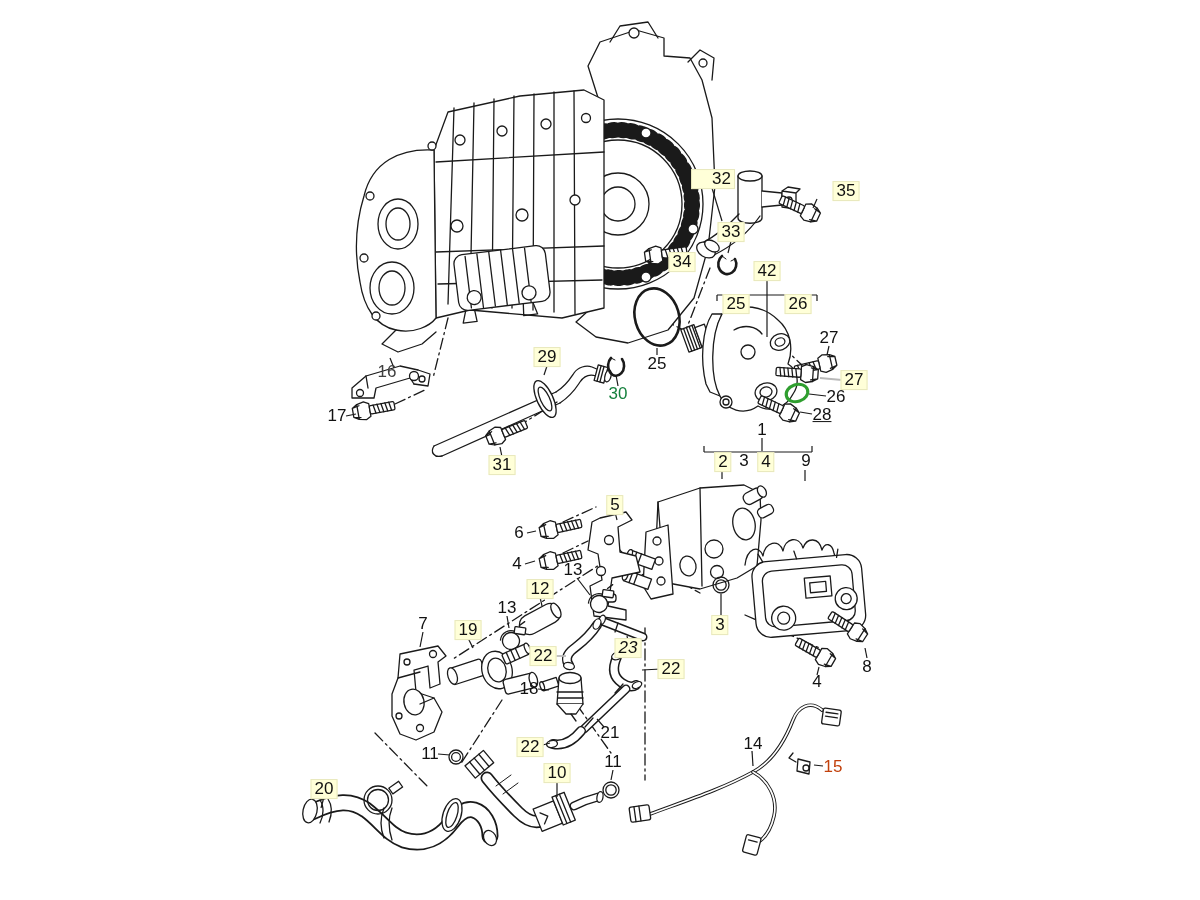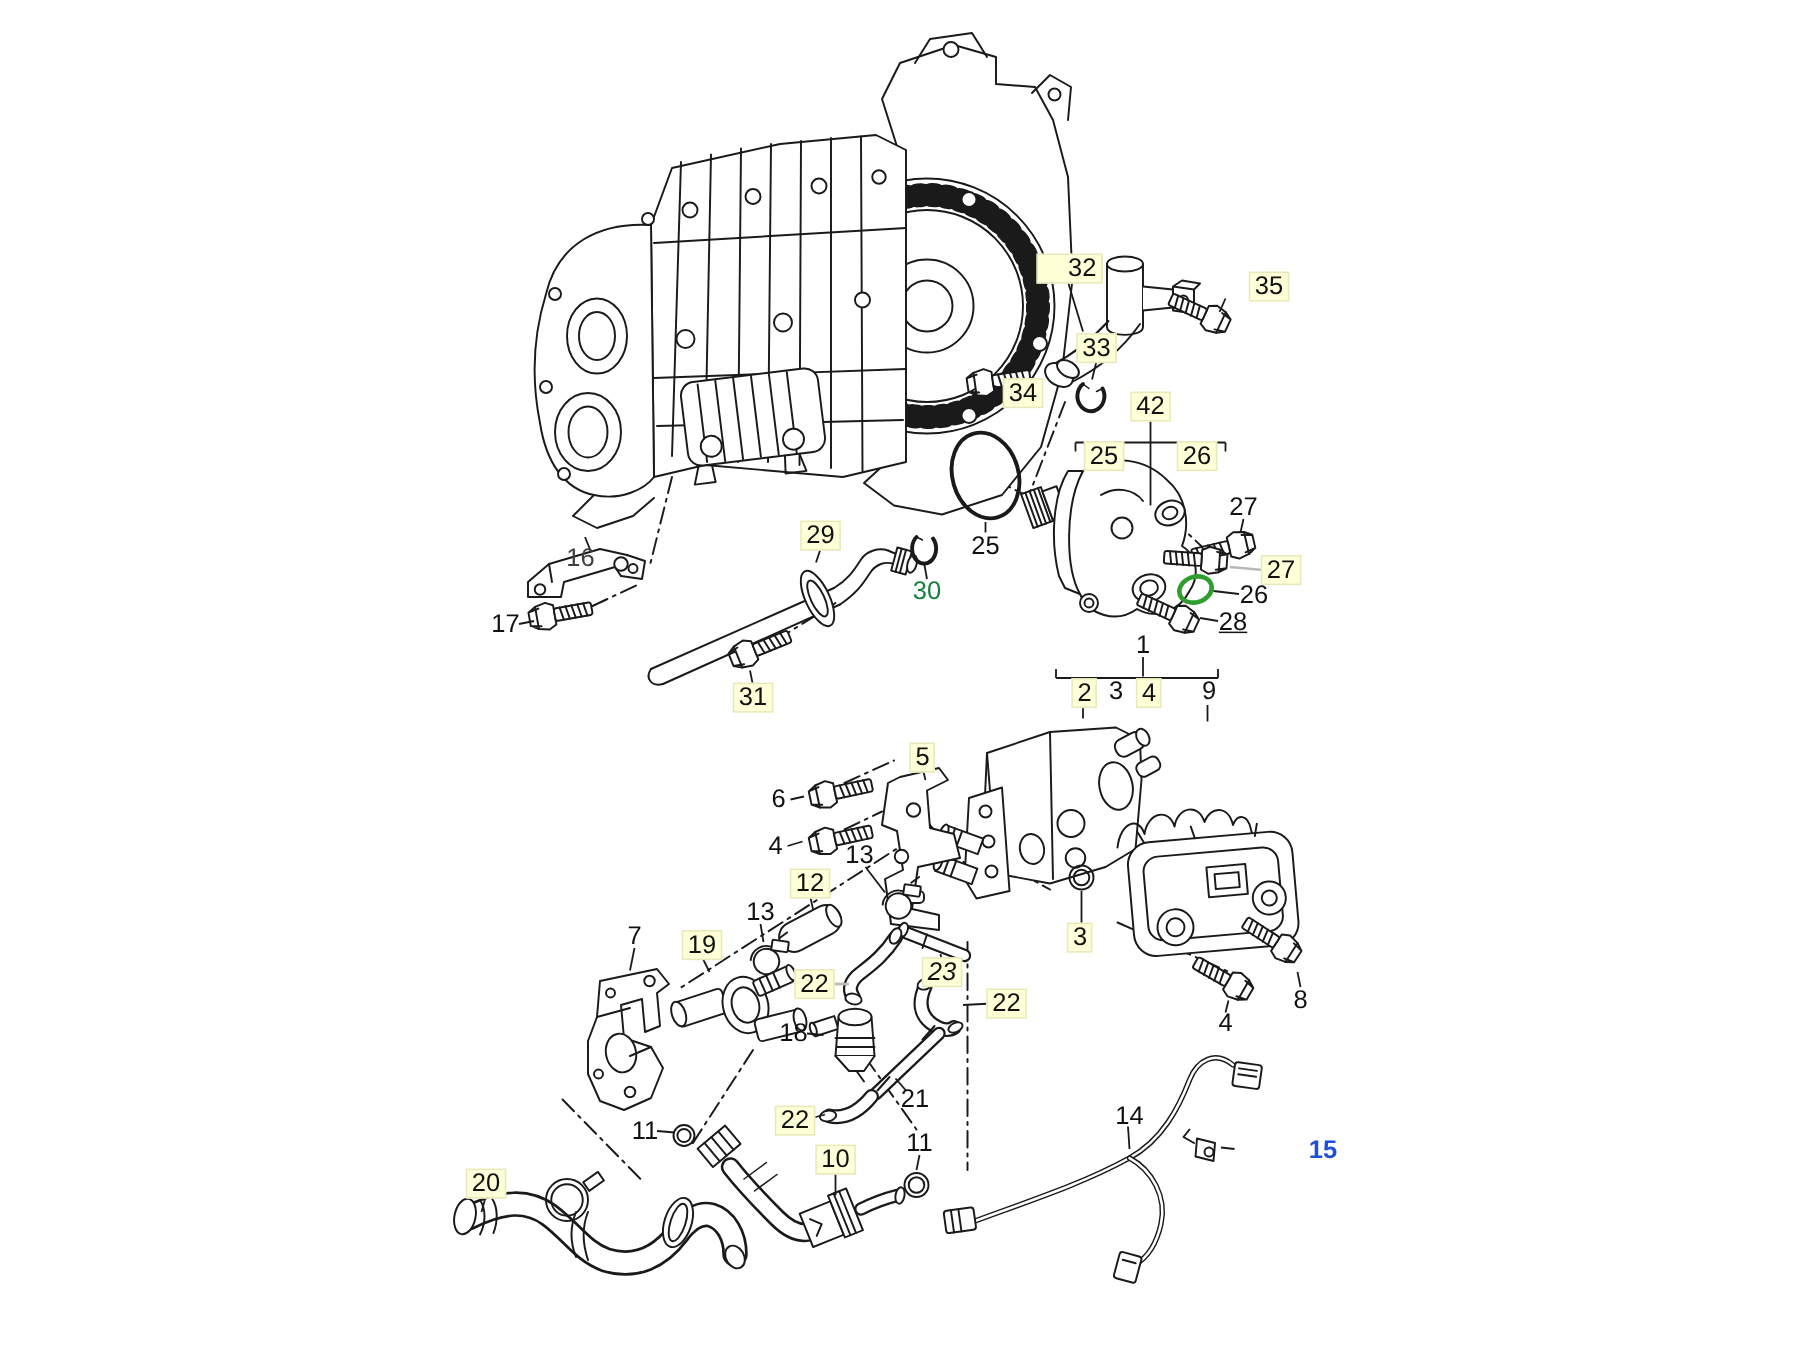--- a/index.html
+++ b/index.html
@@ -522,18 +522,18 @@
       <div class="callout boxed" style="left: 543px; top: 656px; background: rgb(255, 255, 216); color: rgb(17, 17, 17);">22</div>
       <div class="callout boxed" style="left: 628px; top: 648px; background: rgb(255, 255, 216); color: rgb(17, 17, 17); font-style: italic;">23</div>
       <div class="callout boxed" style="left: 671px; top: 669px; background: rgb(255, 255, 216); color: rgb(17, 17, 17);">22</div>
       <div class="callout" style="left: 610px; top: 733px; color: rgb(17, 17, 17);">21</div>
       <div class="callout boxed" style="left: 530px; top: 747px; background: rgb(255, 255, 216); color: rgb(17, 17, 17);">22</div>
       <div class="callout" style="left: 613px; top: 762px; color: rgb(17, 17, 17);">11</div>
       <div class="callout boxed" style="left: 557px; top: 773px; background: rgb(255, 255, 216); color: rgb(17, 17, 17);">10</div>
       <div class="callout boxed" style="left: 324px; top: 789px; background: rgb(255, 255, 216); color: rgb(17, 17, 17);">20</div>
       <div class="callout" style="left: 430px; top: 754px; color: rgb(17, 17, 17);">11</div>
       <div class="callout" style="left: 753px; top: 744px; color: rgb(17, 17, 17);">14</div>
-      <div class="callout" style="left: 882px; top: 767px; color: #1d4ed8; font-weight: bold;">15</div>
+      <div class="callout" style="left: 833px; top: 767px; color: #c2410c;">15</div>
       <div class="callout" style="left: 867px; top: 667px; color: rgb(17, 17, 17);">8</div>
       <div class="callout" style="left: 817px; top: 682px; color: rgb(17, 17, 17);">4</div>
       <div class="callout boxed" style="left: 720px; top: 625px; background: rgb(255, 255, 216); color: rgb(17, 17, 17);">3</div>
     </div>
 </div>
 
 </body></html>

